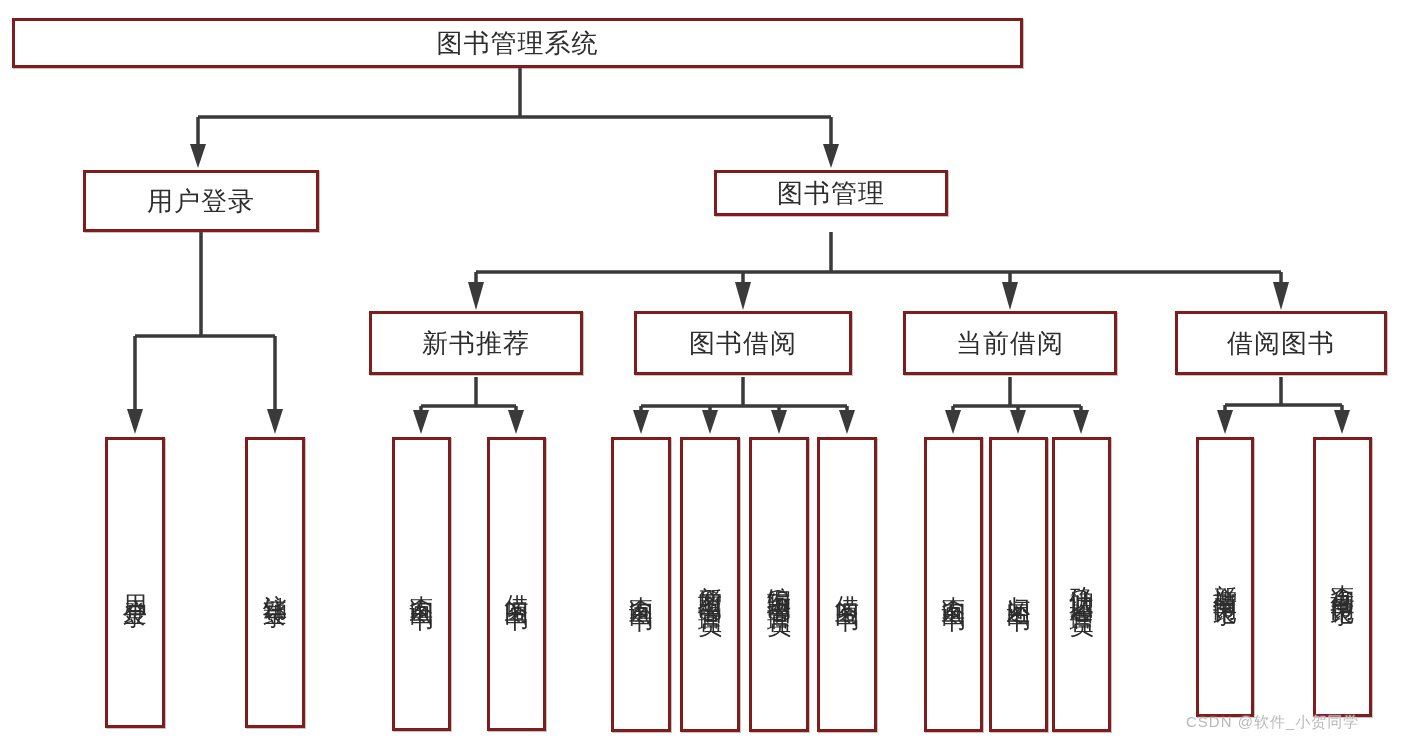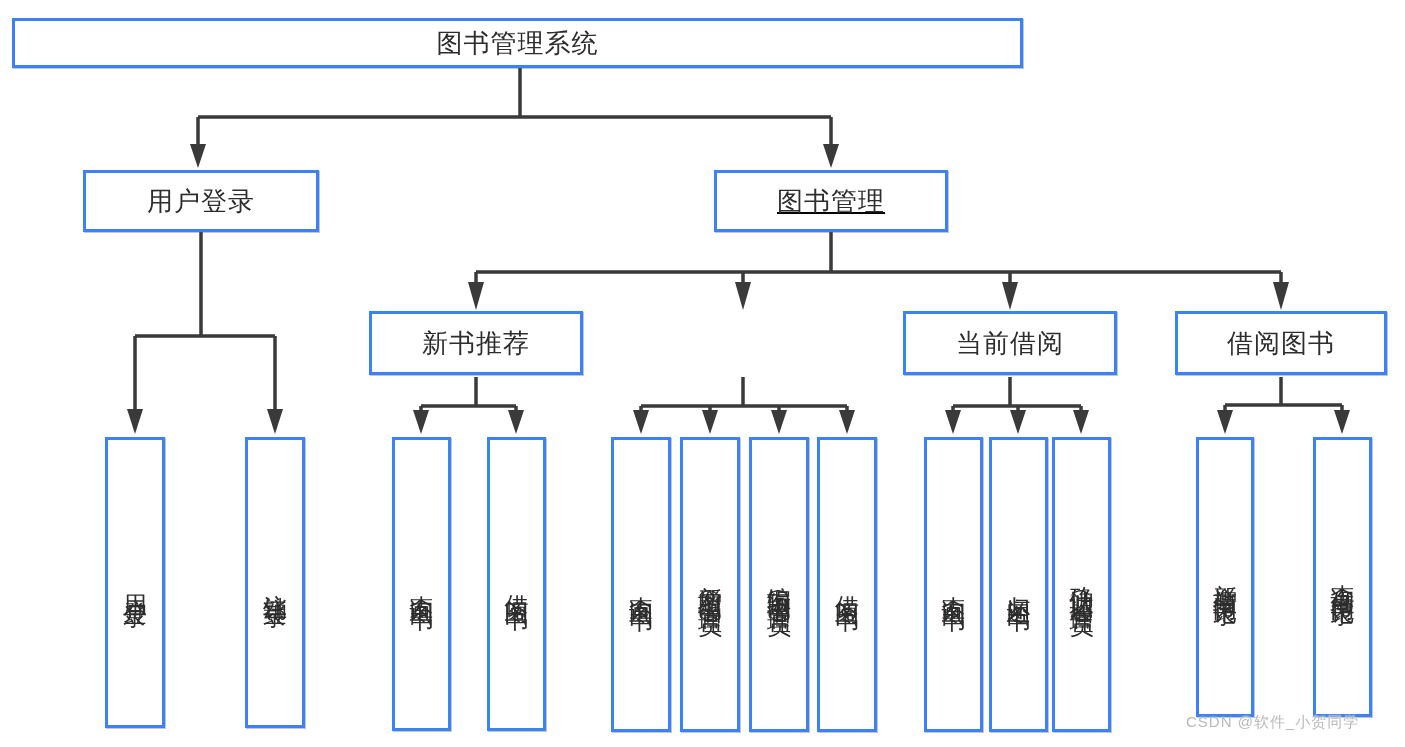--- a/index.html
+++ b/index.html
@@ -12,21 +12,21 @@
     font-family: "Liberation Sans", "DejaVu Sans", sans-serif;
   }
   .connectors {
     position: absolute;
     left: 0; top: 0;
     width: 1405px; height: 747px;
   }
   .node {
     position: absolute;
     box-sizing: border-box;
-    border: 3px solid #3b82f6;
+    border: 3px solid #7f1d1d;
     background: #ffffff;
     display: flex;
     align-items: center;
     justify-content: center;
     box-shadow: 1px 1px 0 rgba(90,90,90,0.35);
   }
   .hlabel {
     font-size: 26px;
     color: #2d2d2d;
     letter-spacing: 1px;
@@ -36,21 +36,21 @@
     writing-mode: vertical-rl;
     text-orientation: mixed;
     font-size: 24px;
     color: #2d2d2d;
     letter-spacing: 4px;
     line-height: 1;
   }
   
   .root       { left: 12px;   top: 18px;  width: 1011px; height: 50px; }
   .l2-a       { left: 83px;   top: 170px; width: 236px;  height: 62px; }
-  .l2-b       { left: 714px;  top: 170px; width: 234px;  height: 62px; text-decoration: underline; }
+  .l2-b       { left: 714px;  top: 170px; width: 234px;  height: 46px; }
   .l3-a       { left: 369px;  top: 311px; width: 214px;  height: 64px; }
   .l3-b       { left: 634px;  top: 311px; width: 218px;  height: 64px; }
   .l3-c       { left: 903px;  top: 311px; width: 214px;  height: 64px; }
   .l3-d       { left: 1175px; top: 311px; width: 212px;  height: 64px; }
   .leaf       { top: 437px; }
   .u1 { left: 105px;  width: 60px; height: 291px; }
   .u2 { left: 245px;  width: 60px; height: 291px; }
   .n1 { left: 392px;  width: 59px; height: 294px; }
   .n2 { left: 487px;  width: 59px; height: 294px; }
   .b1 { left: 611px;  width: 60px; height: 295px; }
@@ -125,20 +125,23 @@
   <div class="node l2-a">
     <span class="hlabel">用户登录</span>
   </div>
   <div class="node l2-b">
     <span class="hlabel">图书管理</span>
   </div>
 
   <div class="node l3-a">
     <span class="hlabel">新书推荐</span>
   </div>
+  <div class="node l3-b">
+    <span class="hlabel">图书借阅</span>
+  </div>
   <div class="node l3-c">
     <span class="hlabel">当前借阅</span>
   </div>
   <div class="node l3-d">
     <span class="hlabel">借阅图书</span>
   </div>
 
   <div class="node leaf u1">
     <span class="vlabel">用户登录</span>
   </div>

